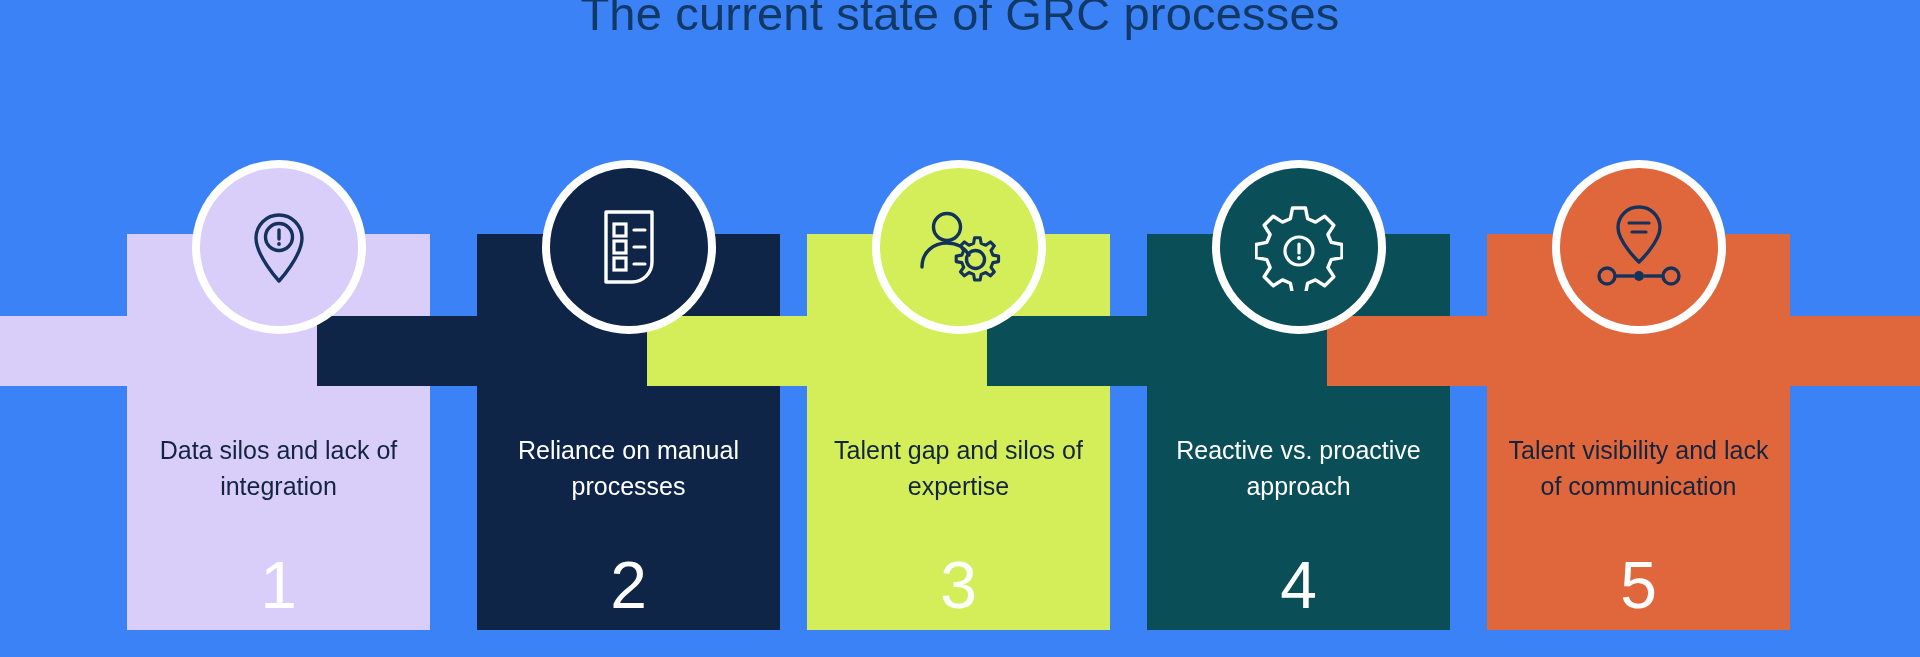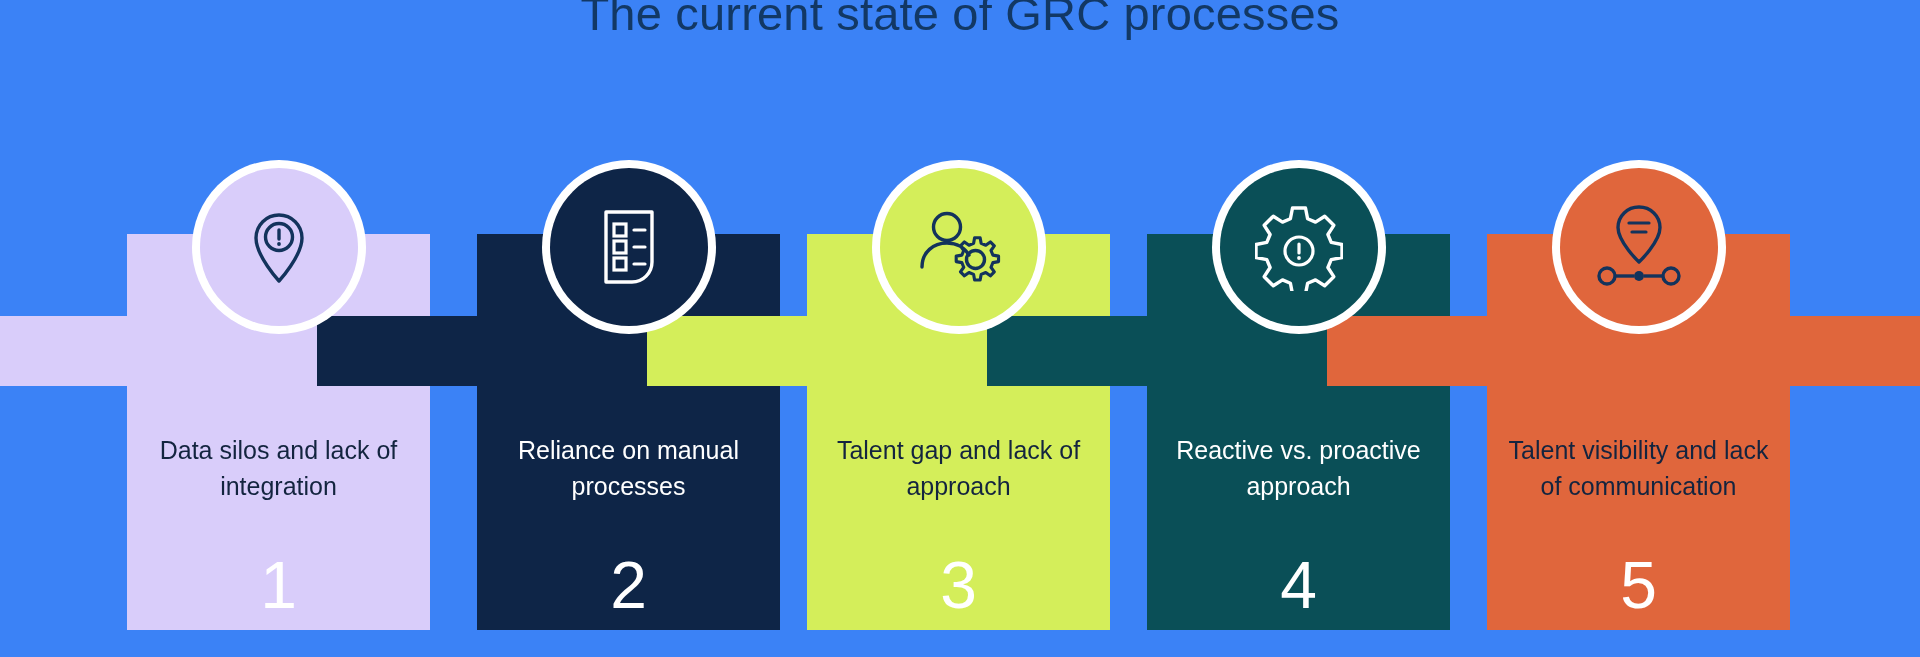--- a/index.html
+++ b/index.html
@@ -158,21 +158,21 @@
     <div class="badge">
       <span>
         <svg width="92" height="86" viewBox="0 0 92 86" fill="none" style="--ic: #13335c;">
           <circle cx="34" cy="23" r="13.5" stroke="var(--ic)" stroke-width="3.4" fill="none"></circle>
           <path d="M9 63 C9 48 20.5 39 34 39 C44 39 52 44 56 51" stroke="var(--ic)" stroke-width="3.4" stroke-linecap="round" fill="none"></path>
           <path d="M65.5 37.5 L71.5 37.5 L72.6 43.6 L77.6 45.7 L82.6 42.1 L86.9 46.4 L83.3 51.4 L85.4 56.4 L91.5 57.5 L91.5 63.5 L85.4 64.6 L83.3 69.6 L86.9 74.6 L82.6 78.9 L77.6 75.3 L72.6 77.4 L71.5 83.5 L65.5 83.5 L64.4 77.4 L59.4 75.3 L54.4 78.9 L50.1 74.6 L53.7 69.6 L51.6 64.6 L45.5 63.5 L45.5 57.5 L51.6 56.4 L53.7 51.4 L50.1 46.4 L54.4 42.1 L59.4 45.7 L64.4 43.6 Z" stroke="var(--ic)" stroke-width="3.4" stroke-linejoin="round" fill="none" transform="translate(-6,-10) scale(0.92) translate(8,10)"></path>
           <circle cx="62.5" cy="55.5" r="9" stroke="var(--ic)" stroke-width="3.4" fill="none"></circle>
         </svg>
       </span>
     </div>
-    <div class="caption" style="color: rgb(19, 36, 63);">Talent gap and lack of approach</div>
+    <div class="caption" style="color: rgb(19, 36, 63);">Talent gap and silos of expertise</div>
     <div class="number" style="color: rgb(255, 255, 255);">3</div>
   </div>
 
   <div class="card" id="card-4" style="left: 1147px; --c: #0A4F57; --ic: #ffffff;">
     <div class="arm left" style="width: 160px;"></div>
     <div class="arm right" style="width: 160px;"></div>
     <div class="trunk"></div>
     <div class="badge">
       <span>
         <svg width="88" height="88" viewBox="0 0 88 88" fill="none" style="--ic: #ffffff;">

